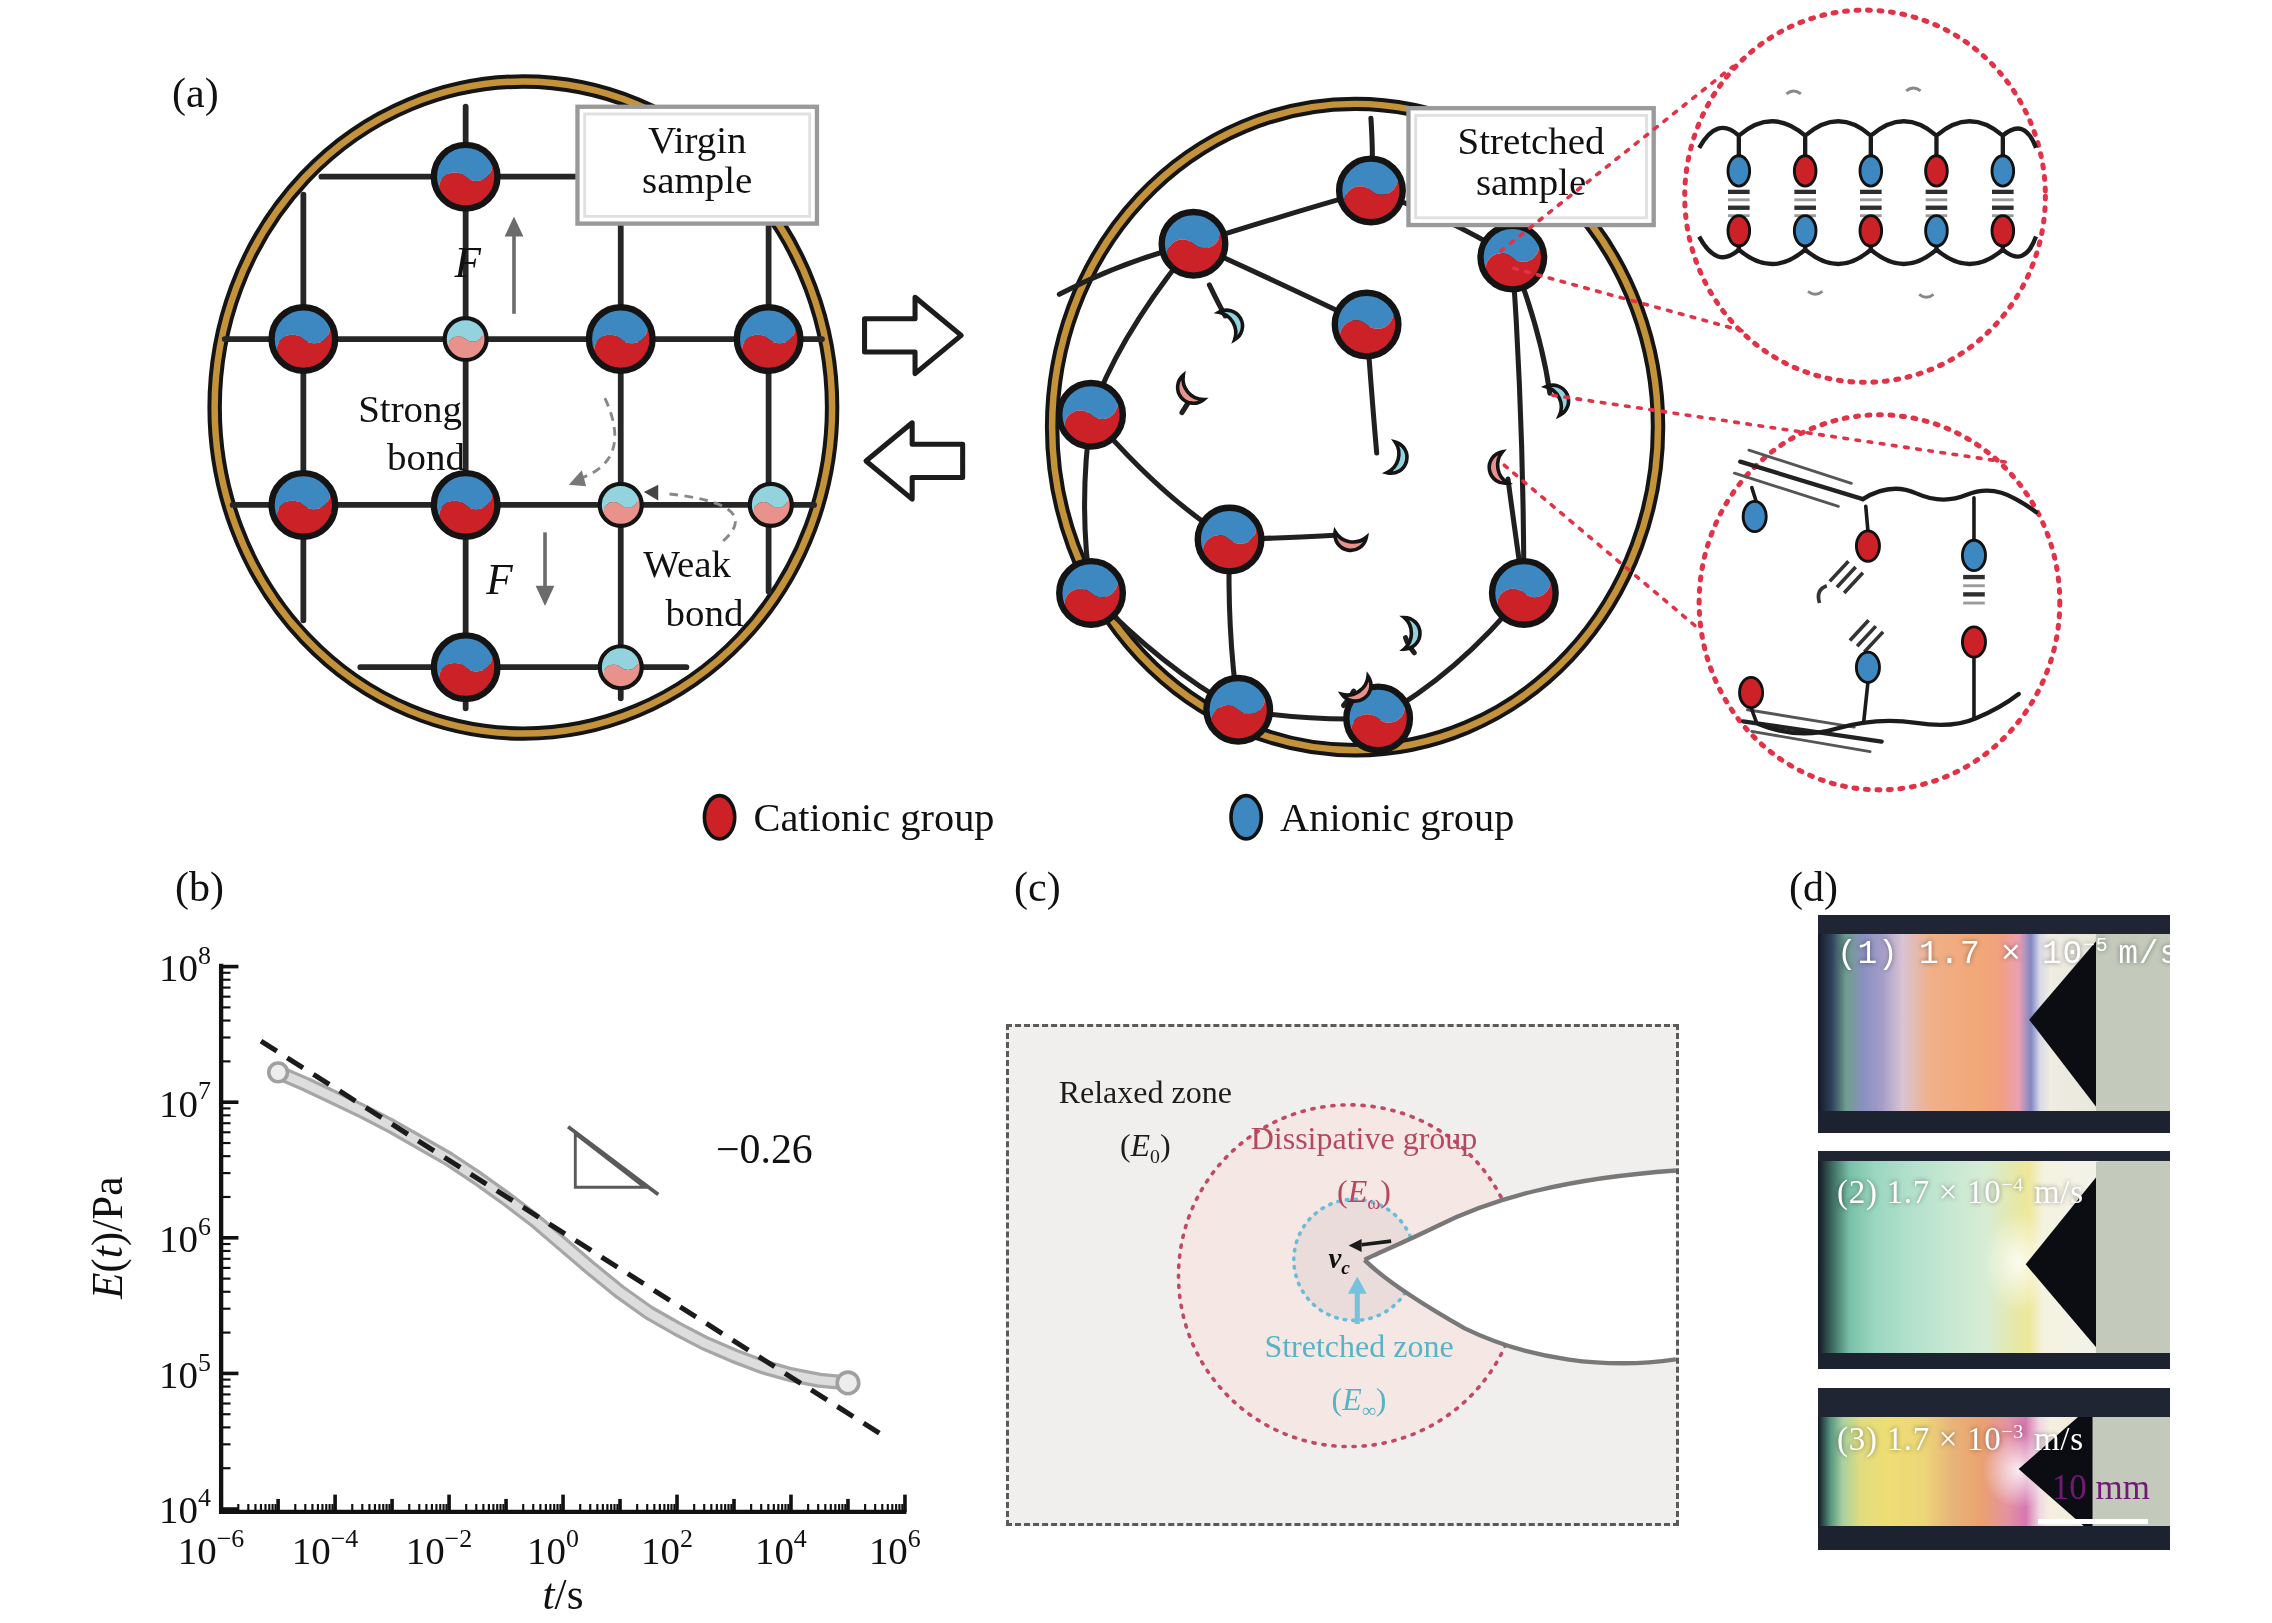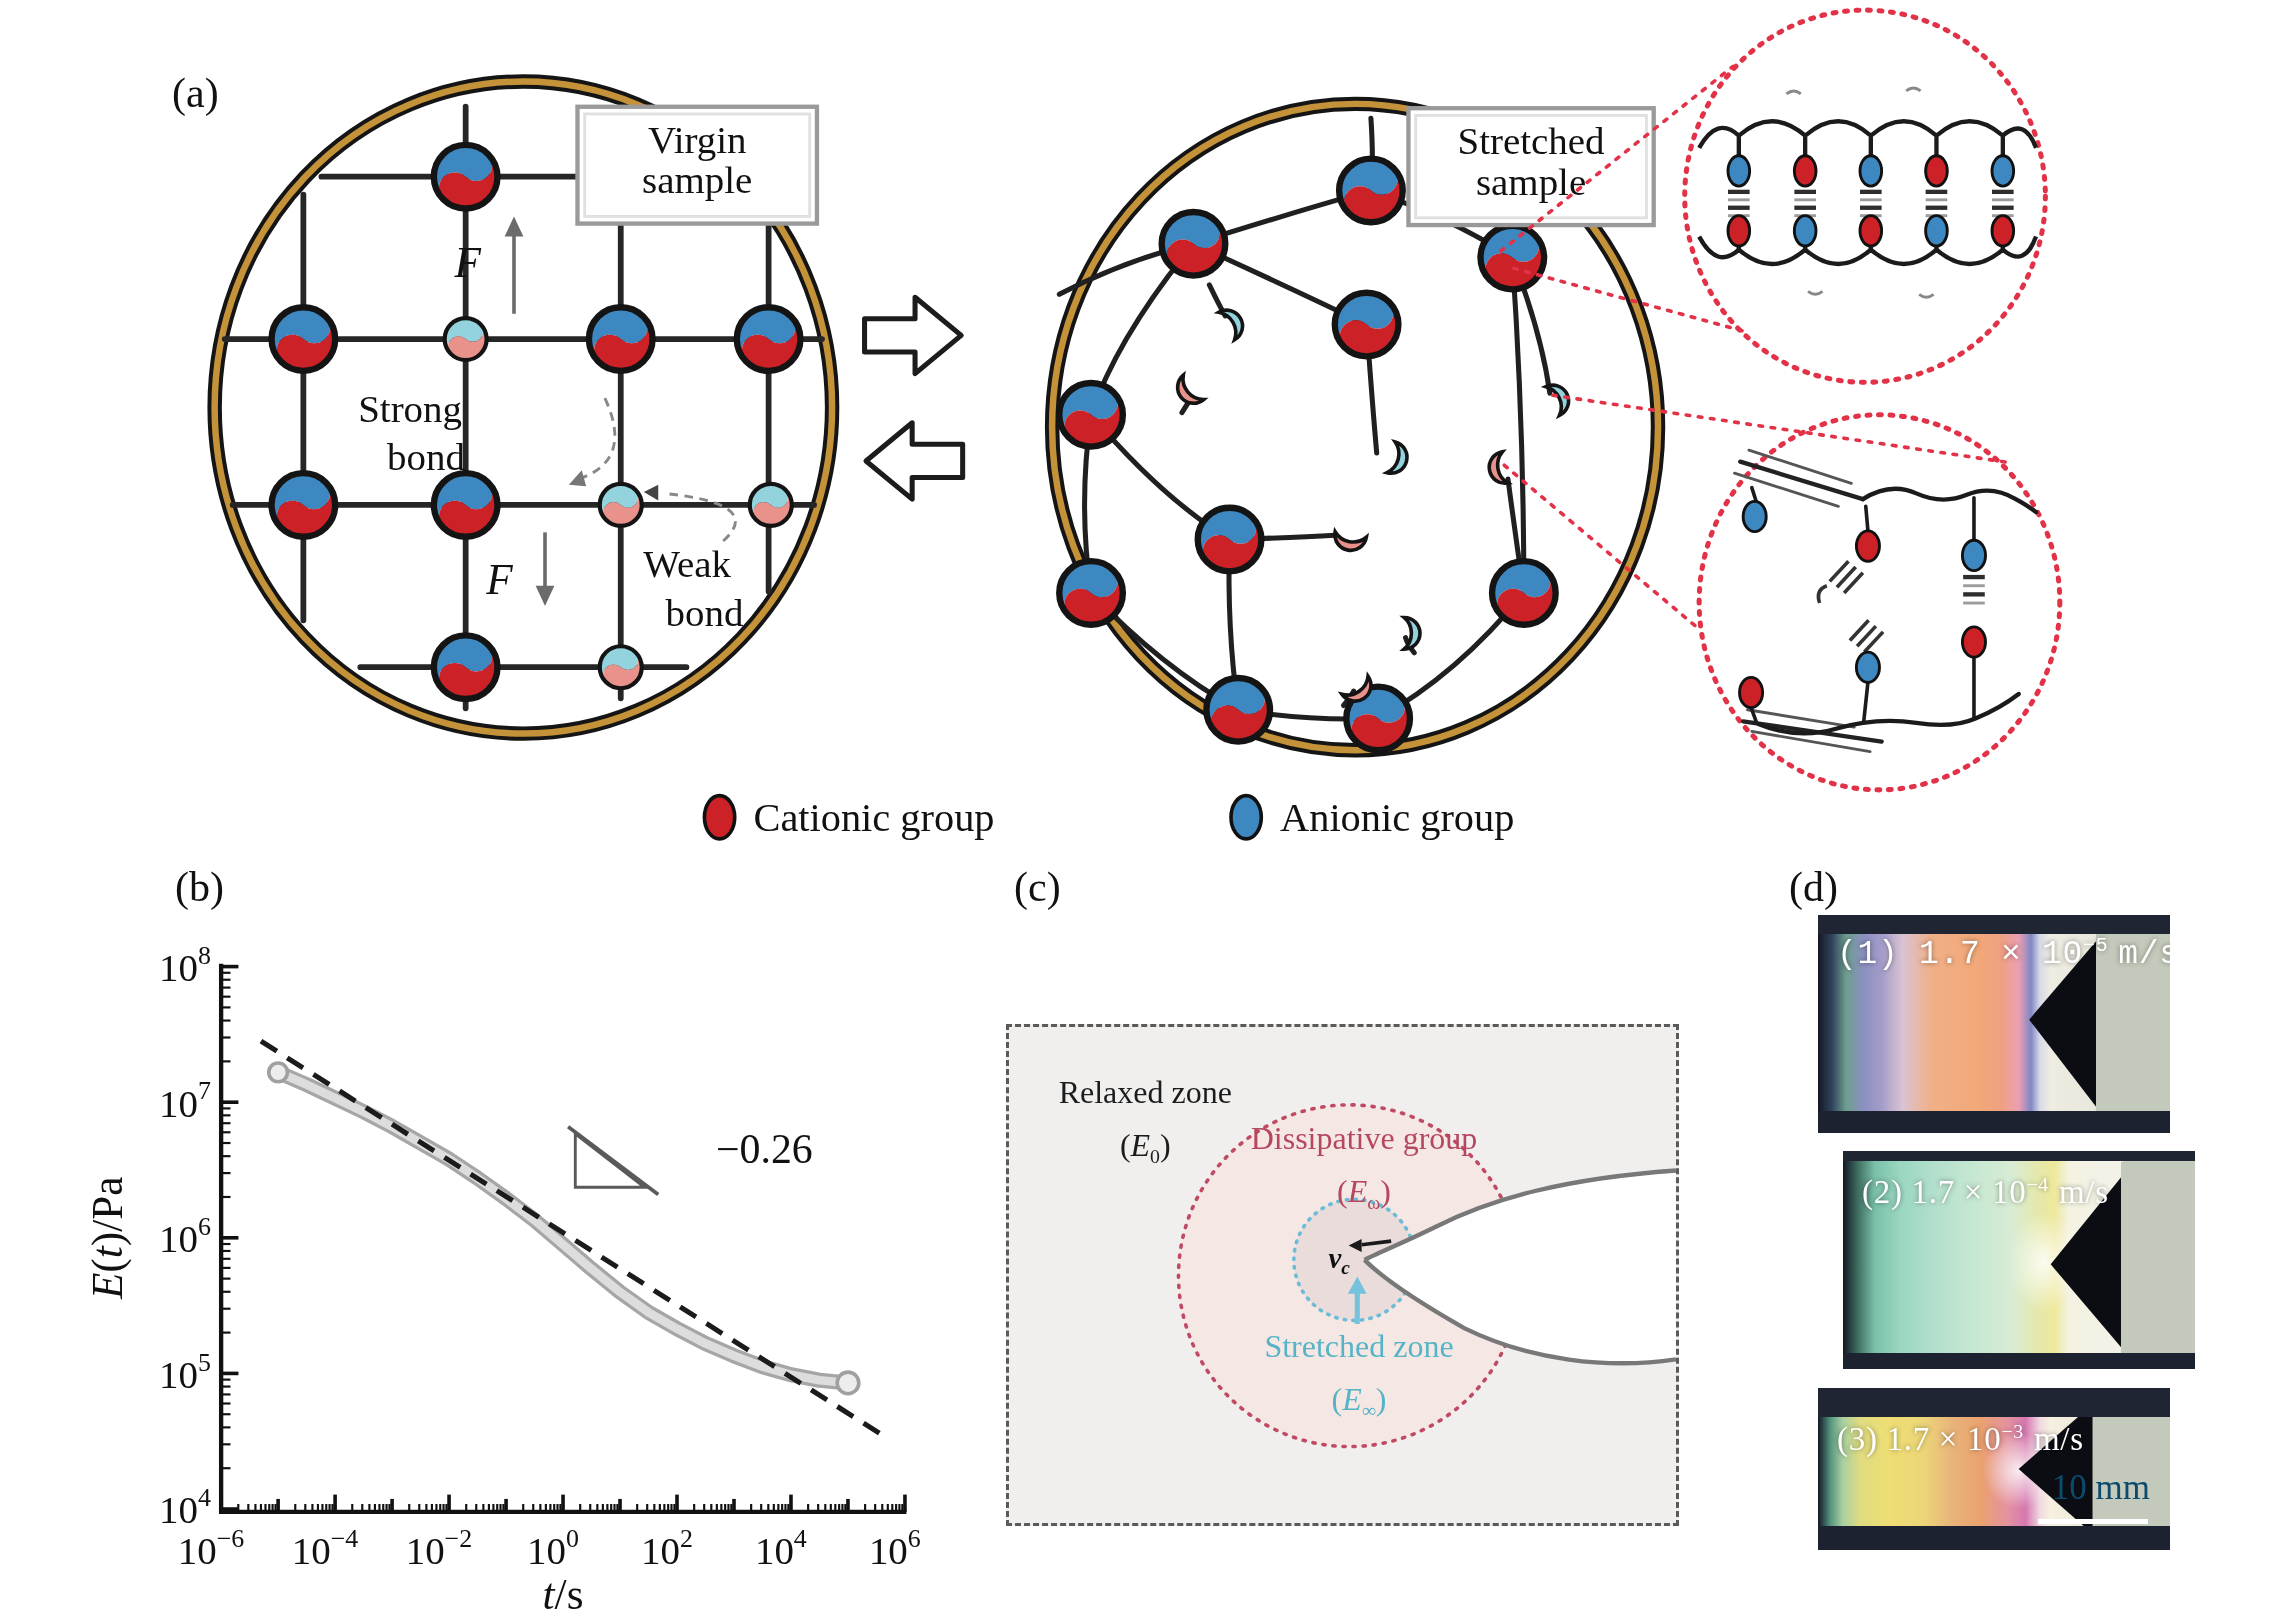--- a/index.html
+++ b/index.html
@@ -24,21 +24,21 @@
   .photo .rpanel{position:absolute;top:5%;bottom:7%;left:79%;right:0;background:#c4cabb;}
   #p3 .rpanel{left:78%;}
   .photo .tbar{position:absolute;left:0;right:0;top:0;background:#202534;}
   .photo .bbar{position:absolute;left:0;right:0;bottom:0;background:#1d2230;}
   .photo .glow{position:absolute;left:47%;top:28%;width:20%;height:46%;
     background:radial-gradient(closest-side,rgba(255,255,255,.85),rgba(255,255,255,0));}
   .pLab{position:absolute;left:19px;color:#fff;font-size:33px;letter-spacing:0.7px;
     text-shadow:0 0 5.8px rgba(0,0,0,.45);white-space:nowrap;}
   .pLab sup{font-size:.6em;}
   .pLab .unit{margin-left:10px;}
-  .scaleText{position:absolute;right:20px;bottom:42px;color:#0c4a6e;font-size:35px;}
+  .scaleText{position:absolute;right:20px;bottom:42px;color:#701a75;font-size:35px;}
   .scaleBar{position:absolute;right:21.6px;bottom:26px;width:110px;height:5px;background:#fff;}
   #p1 .grad{background:linear-gradient(90deg,#141824 0%,#30435c 4%,#6e9e8e 8%,#8b90c2 13%,
     #a39cc8 18%,#d9c3d4 24%,#f0b088 32%,#f2a878 45%,#f0a080 52%,#eb9fb2 57%,#8087c4 60.5%,
     #d8d8e8 63%,#efece2 66%,#e8e8dc 79%,#c2c8ba 80%);}
   #p2 .grad{background:linear-gradient(90deg,#141824 0%,#3c6a5e 4%,#79c0a8 9%,#9ad6c0 16%,
     #b2e0cc 26%,#c8e8d2 38%,#d8ecd4 48%,#e6e8a8 56%,#eee89a 60%,#f4f2e0 64%,#f2f2ea 79%,#c6ccbe 80%);}
   #p3 .grad{background:linear-gradient(90deg,#141824 0%,#55947e 3.5%,#a8d0a0 7%,#e0dc80 12%,
     #eede74 20%,#ecd678 30%,#e8b47a 38%,#eba26e 46%,#e492a0 54%,#d678b0 59%,#f0d8e0 63%,
     #f6f0e0 66%,#ece8da 77%,#c0c6ba 79%);}
 </style>
@@ -523,21 +523,21 @@
     <div class="grad"></div>
     <div class="notch"></div>
     <div class="rpanel"></div>
     <div class="tbar" style="height:19px;"></div>
     <div class="bbar" style="height:21.6px;"></div>
     <div class="pLab" style="top:20px;">
       <span>(1)</span>
       <span>1.7 × 10</span><sup>−5</sup><span class="unit">m/s</span>
     </div>
   </div>
-  <div class="photo" id="p2" style="top:1151px;height:218px;margin-left:25px;">
+  <div class="photo" id="p2" style="top:1151px;height:218px;">
     <div class="grad"></div>
     <div class="glow"></div>
     <div class="notch"></div>
     <div class="rpanel"></div>
     <div class="tbar" style="height:10px;"></div>
     <div class="bbar" style="height:16px;"></div>
     <div class="pLab" style="top:21.6px;">
       <span>(2)</span>
       <span>1.7 × 10</span><sup>−4</sup><span class="unit">m/s</span>
     </div>

